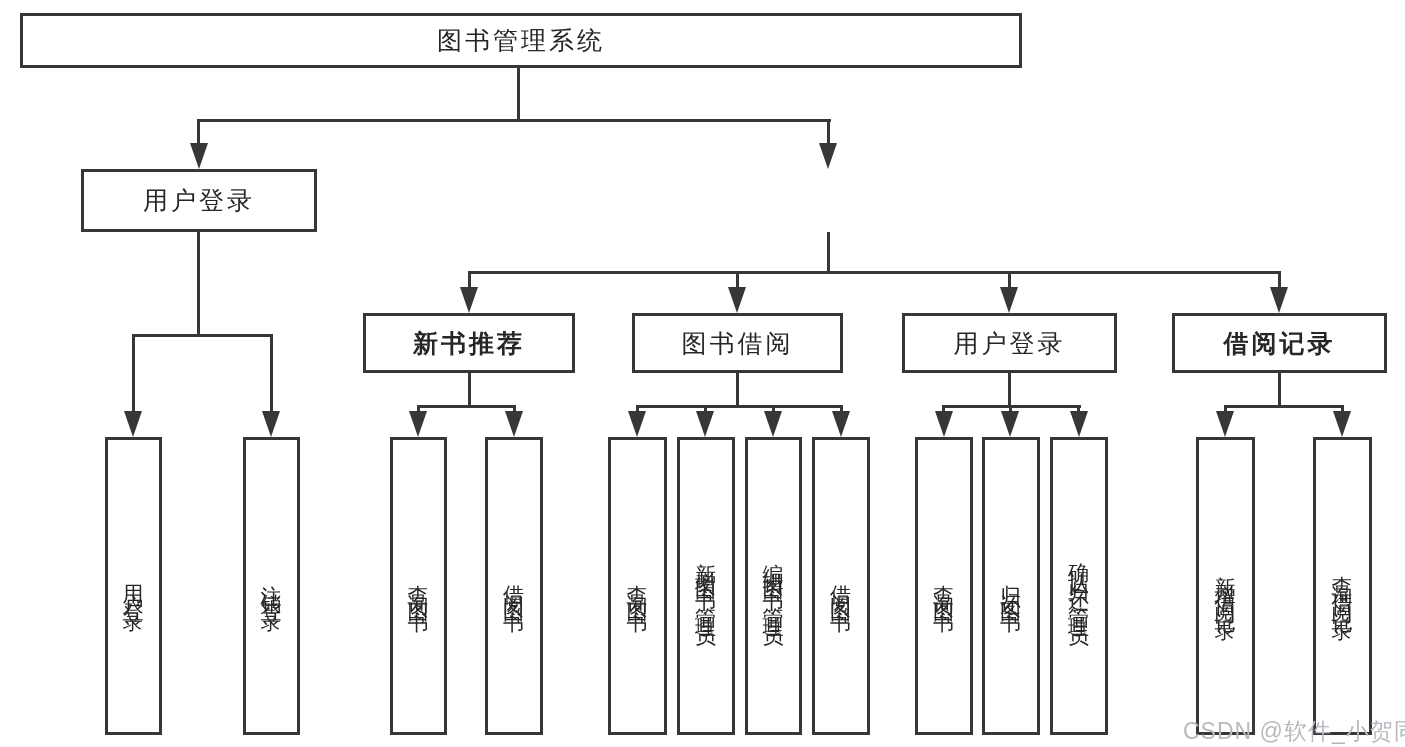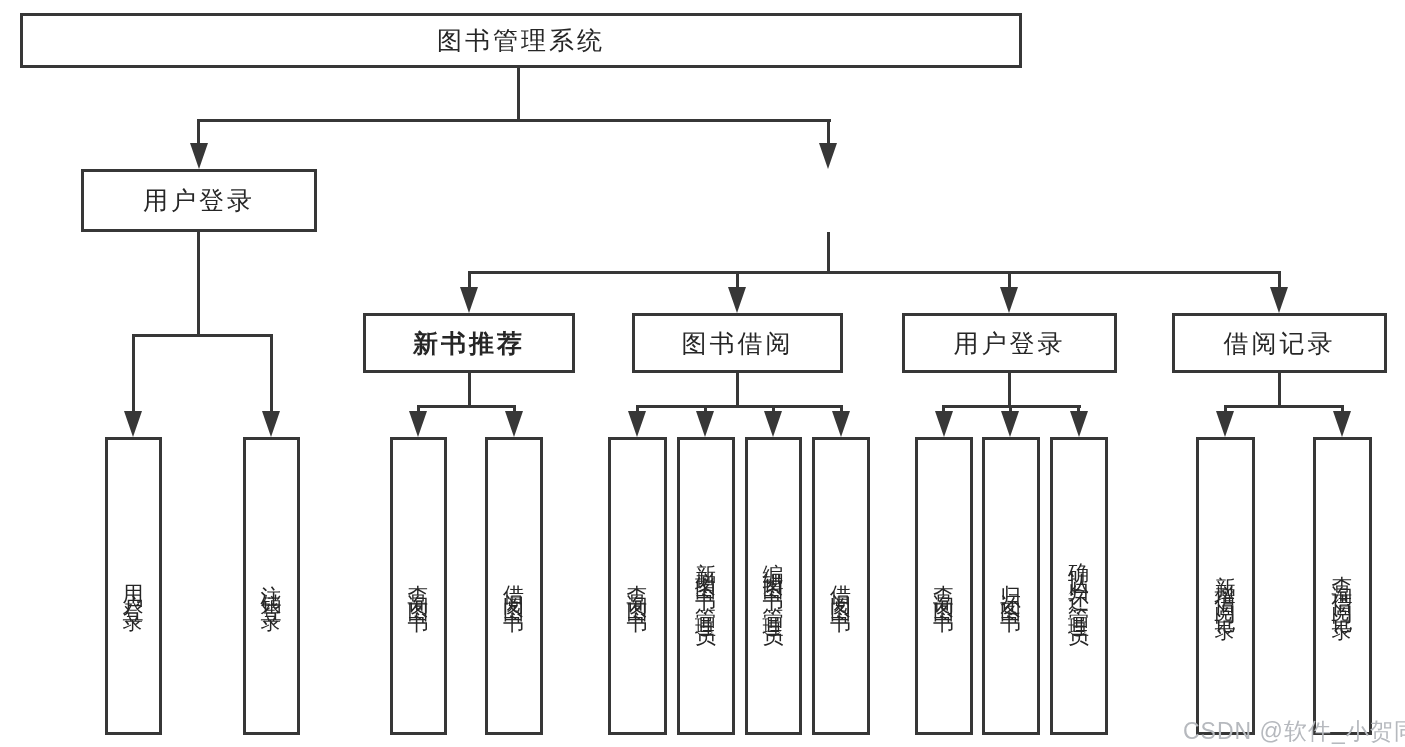--- a/index.html
+++ b/index.html
@@ -76,21 +76,21 @@
 
   <div class="box" style="left:363px;top:313px;width:212px;height:60px;font-weight:bold;">
     <span class="hlabel">新书推荐</span>
   </div>
   <div class="box" style="left:632px;top:313px;width:211px;height:60px;">
     <span class="hlabel">图书借阅</span>
   </div>
   <div class="box" style="left:902px;top:313px;width:215px;height:60px;">
     <span class="hlabel">用户登录</span>
   </div>
-  <div class="box" style="left:1172px;top:313px;width:215px;height:60px;">
+  <div class="box" style="left:1172px;top:313px;width:215px;height:60px;font-weight:bold;">
     <span class="hlabel">借阅记录</span>
   </div>
 
   <div class="box" style="left:105px;top:437px;width:57px;height:298px;">
     <span class="vlabel">用户登录</span>
   </div>
   <div class="box" style="left:243px;top:437px;width:57px;height:298px;">
     <span class="vlabel">注销登录</span>
   </div>
 

